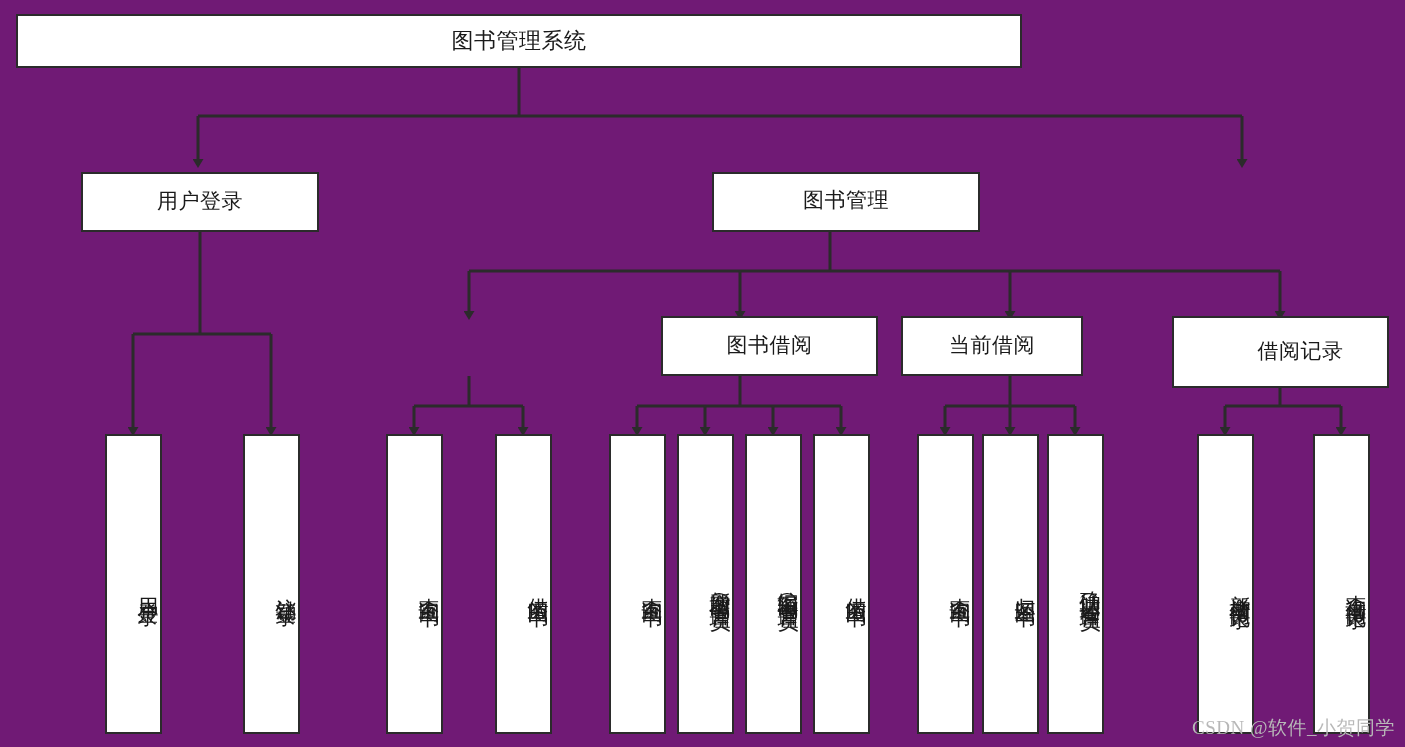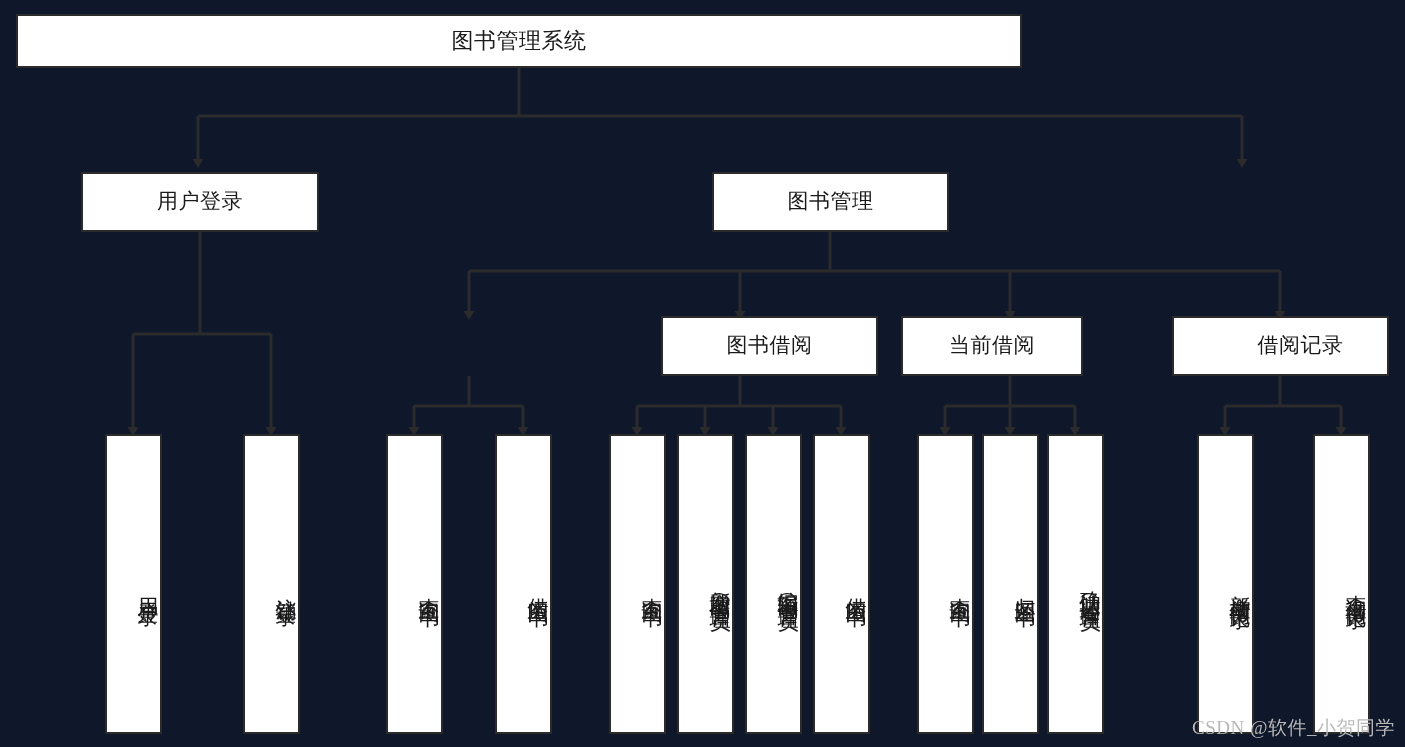--- a/index.html
+++ b/index.html
@@ -8,21 +8,21 @@
     padding: 0;
     background: #ffffff;
   }
   body {
     font-family: "DejaVu Sans", "Liberation Sans", sans-serif;
   }
   #canvas {
     position: relative;
     width: 1405px;
     height: 747px;
-    background: #0f172a;
+    background: #701a75;
     overflow: hidden;
   }
   #diagram-svg {
     position: absolute;
     left: 0;
     top: 0;
     width: 1405px;
     height: 747px;
   }
   .node {
@@ -124,31 +124,31 @@
     </g>
   </svg>
 
   <div class="node node-h node-root" style="left:16px; top:14px; width:1006px; height:54px;">
     <span>图书管理系统</span>
   </div>
 
   <div class="node node-h" style="left:81px; top:172px; width:238px; height:60px;">
     <span>用户登录</span>
   </div>
-  <div class="node node-h" style="left:712px; top:172px; width:237px; height:60px;">
+  <div class="node node-h" style="left:712px; top:172px; width:268px; height:60px;font-family:Liberation Mono, monospace;">
     <span>图书管理</span>
   </div>
 
   <div class="node node-h" style="left:632px; top:316px; width:217px; height:60px;margin-left:29px;">
     <span>图书借阅</span>
   </div>
   <div class="node node-h" style="left:901px; top:316px; width:182px; height:60px;">
     <span>当前借阅</span>
   </div>
-  <div class="node node-h" style="left:1172px; top:316px; width:217px; height:60px;padding-left:40px;">
+  <div class="node node-h" style="left:1172px; top:316px; width:217px; height:72px;padding-left:40px;">
     <span>借阅记录</span>
   </div>
 
   <div class="node node-v" style="left:105px; top:434px; width:57px; height:300px;">
     <span class="vlabel">用户登录</span>
   </div>
   <div class="node node-v" style="left:243px; top:434px; width:57px; height:300px;">
     <span class="vlabel">注销登录</span>
   </div>
 

